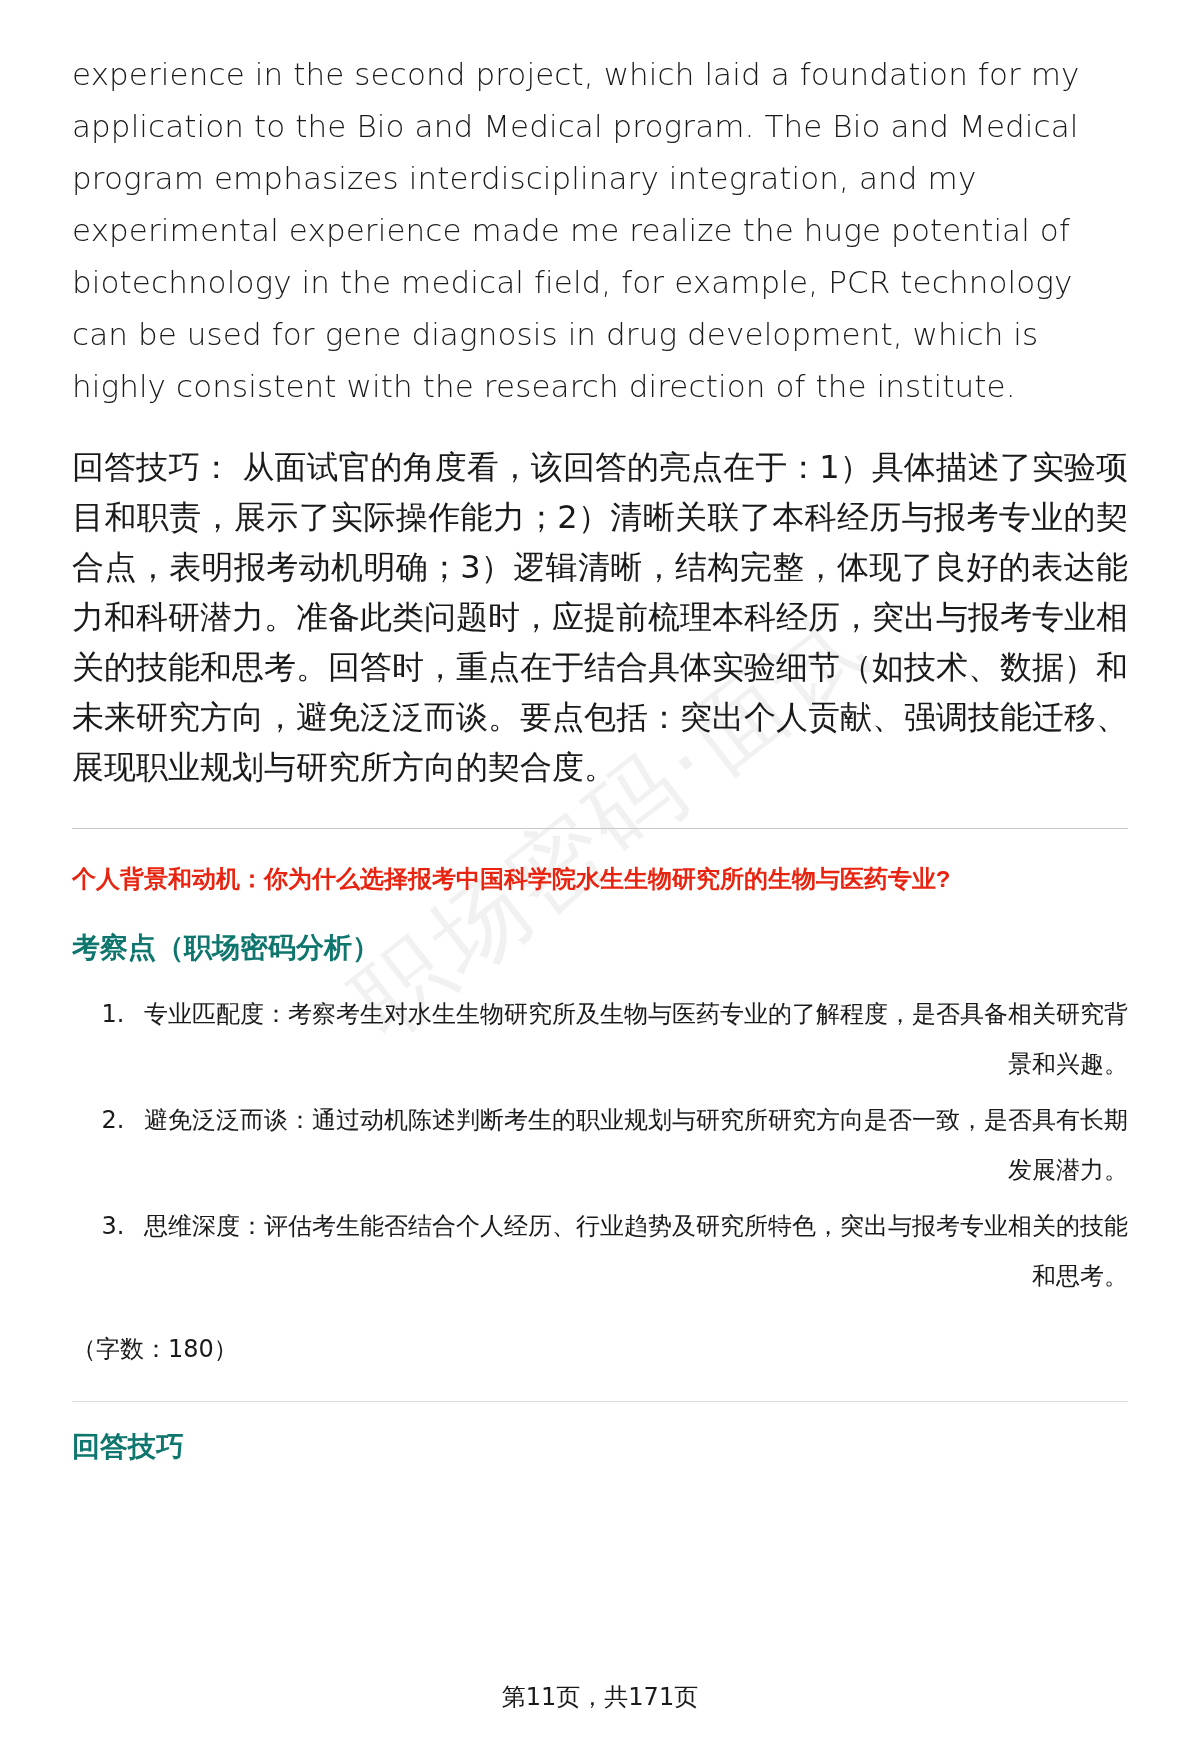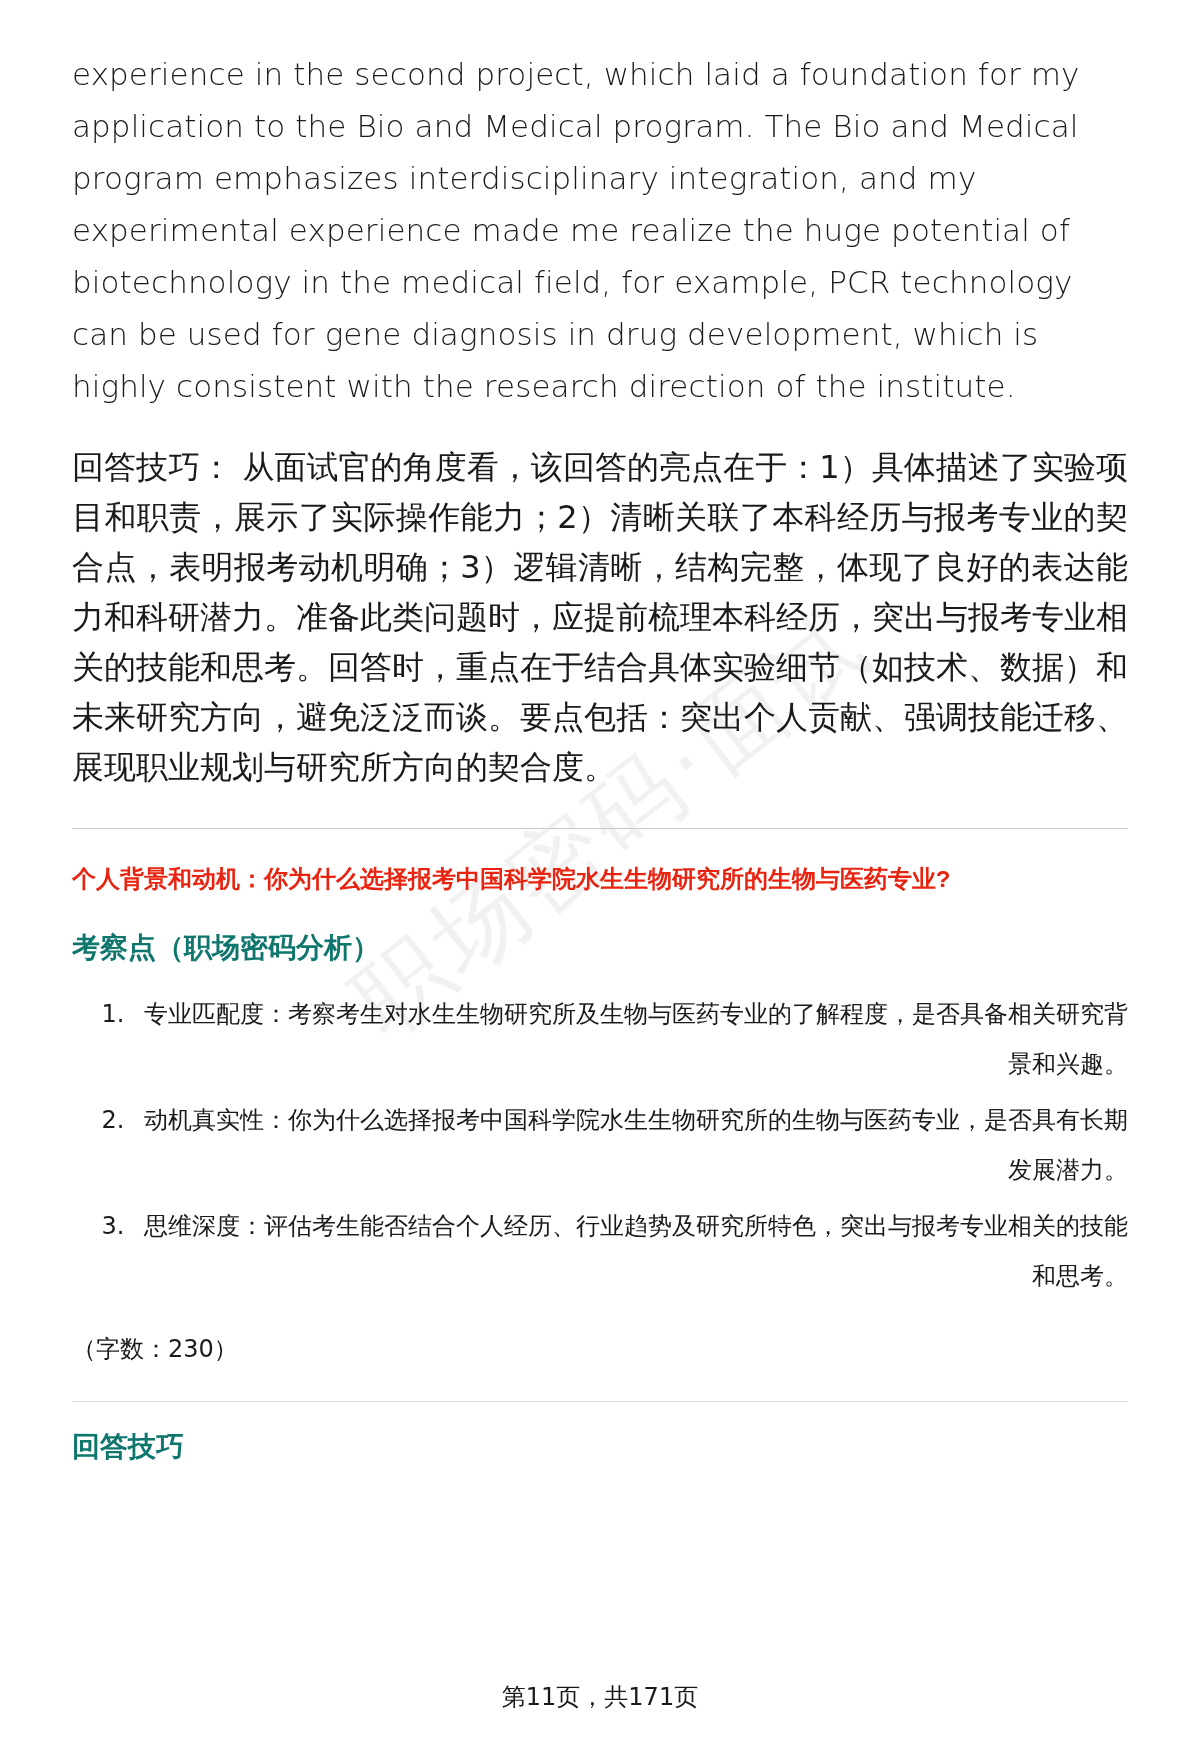--- a/index.html
+++ b/index.html
@@ -138,25 +138,25 @@
     <p class="body-cn">回答技巧： 从面试官的角度看，该回答的亮点在于：1）具体描述了实验项目和职责，展示了实际操作能力；2）清晰关联了本科经历与报考专业的契合点，表明报考动机明确；3）逻辑清晰，结构完整，体现了良好的表达能力和科研潜力。准备此类问题时，应提前梳理本科经历，突出与报考专业相关的技能和思考。回答时，重点在于结合具体实验细节（如技术、数据）和未来研究方向，避免泛泛而谈。要点包括：突出个人贡献、强调技能迁移、展现职业规划与研究所方向的契合度。</p>
 
     <hr class="rule">
 
     <h2 class="q-heading">个人背景和动机：你为什么选择报考中国科学院水生生物研究所的生物与医药专业?</h2>
 
     <h3 class="sub-heading">考察点（职场密码分析）</h3>
 
     <ol class="points">
       <li>专业匹配度：考察考生对水生生物研究所及生物与医药专业的了解程度，是否具备相关研究背景和兴趣。</li>
-      <li>动机真实性：你为什么选择报考中国科学院水生生物研究所的生物与医药专业，是否具有长期发展潜力。</li>
+      <li>避免泛泛而谈：通过动机陈述判断考生的职业规划与研究所研究方向是否一致，是否具有长期发展潜力。</li>
       <li>思维深度：评估考生能否结合个人经历、行业趋势及研究所特色，突出与报考专业相关的技能和思考。</li>
     </ol>
 
-    <p class="wordcount">（字数：230）</p>
+    <p class="wordcount">（字数：180）</p>
 
     <hr class="rule-light">
 
     <h3 class="sub-heading">回答技巧</h3>
 
   </div>
 
   <div class="footer">第11页，共171页</div>
 
 </div>

